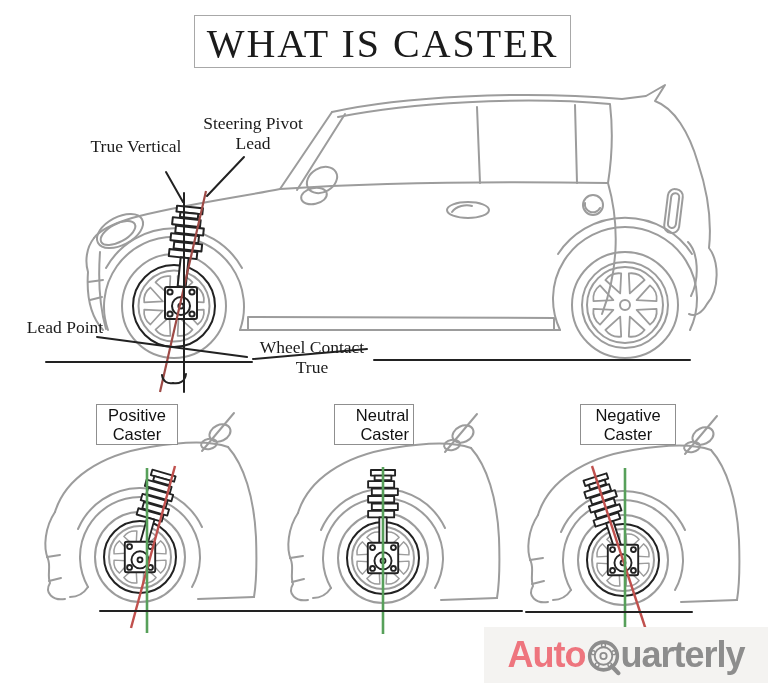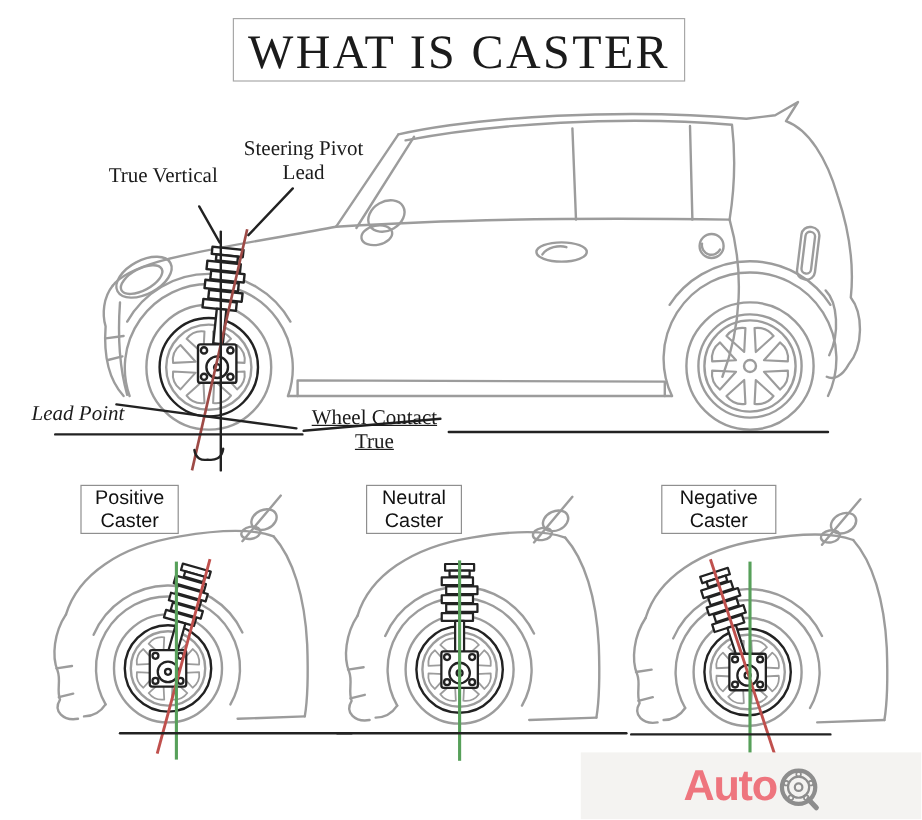--- a/index.html
+++ b/index.html
@@ -17,27 +17,27 @@
   .red{stroke:var(--pivot-red);fill:none;stroke-width:2.2;}
   .red2{stroke:var(--panel-red);fill:none;stroke-width:2.4;}
   .green{stroke:var(--reference-green);fill:none;stroke-width:2.6;}
   .title-box{position:absolute;left:194px;top:15px;width:377px;height:53px;
     border:1.5px solid var(--label-border);box-sizing:border-box;display:flex;
     align-items:flex-end;justify-content:center;font-size:40px;letter-spacing:2px;
     color:#1b1b1b;background:#fff;}
   .lbl{position:absolute;font-size:17.5px;line-height:20px;color:#1b1b1b;text-align:center;}
   .lbl.tv{left:84px;top:136px;width:104px;}
   .lbl.sp{left:178px;top:113px;width:150px;}
-  .lbl.lp{left:24px;top:334px;width:82px;font-style:italic;}
-  .lbl.wc{left:248px;top:337px;width:128px;text-decoration:underline;}
+  .lbl.lp{left:24px;top:317px;width:82px;}
+  .lbl.wc{left:248px;top:337px;width:128px;}
   .plabel{position:absolute;top:404px;box-sizing:border-box;border:1.5px solid #8f8f8f;
     background:#fff;font-family:"Liberation Sans",sans-serif;font-size:16.5px;
-    line-height:18.5px;color:#111;text-align:center;padding:1px 4px;}
+    line-height:18.5px;color:#111;text-align:center;padding:1px 4px;margin-left:29px;}
   .plabel.p0{left:67px;width:82px;}
-  .plabel.p1{left:305px;width:80px;}
+  .plabel.p1{left:305px;width:80px;text-align:right;}
   .plabel.p2{left:551px;width:96px;}
   .logo{position:absolute;left:484px;top:627px;width:284px;height:56px;
     background:var(--logo-bg);display:flex;align-items:center;justify-content:center;
     font-family:"Liberation Sans",sans-serif;font-weight:bold;font-size:36px;letter-spacing:-1px;}
   .logo .a{color:var(--logo-pink);}
   .logo .b{color:var(--logo-gray);}
   .logo svg{margin:2px -2px 0 0;}
 </style>
 </head>
 <body>
@@ -239,15 +239,16 @@
         <circle r="9.5" stroke-width="2"></circle>
         <circle cx="0" cy="-11.7" r="2.1" stroke-width="1.5"></circle>
         <circle cx="11.1" cy="-3.6" r="2.1" stroke-width="1.5"></circle>
         <circle cx="6.9" cy="9.5" r="2.1" stroke-width="1.5"></circle>
         <circle cx="-6.9" cy="9.5" r="2.1" stroke-width="1.5"></circle>
         <circle cx="-11.1" cy="-3.6" r="2.1" stroke-width="1.5"></circle>
         <circle r="3.4" stroke-width="2"></circle>
         <path d="M 9 11 L 16 18.5" stroke-width="4.6" stroke-linecap="round"></path>
       </g>
     </svg>
+      <span class="b">uarterly</span>
   </div>
 
 </div>
 
 </body></html>

